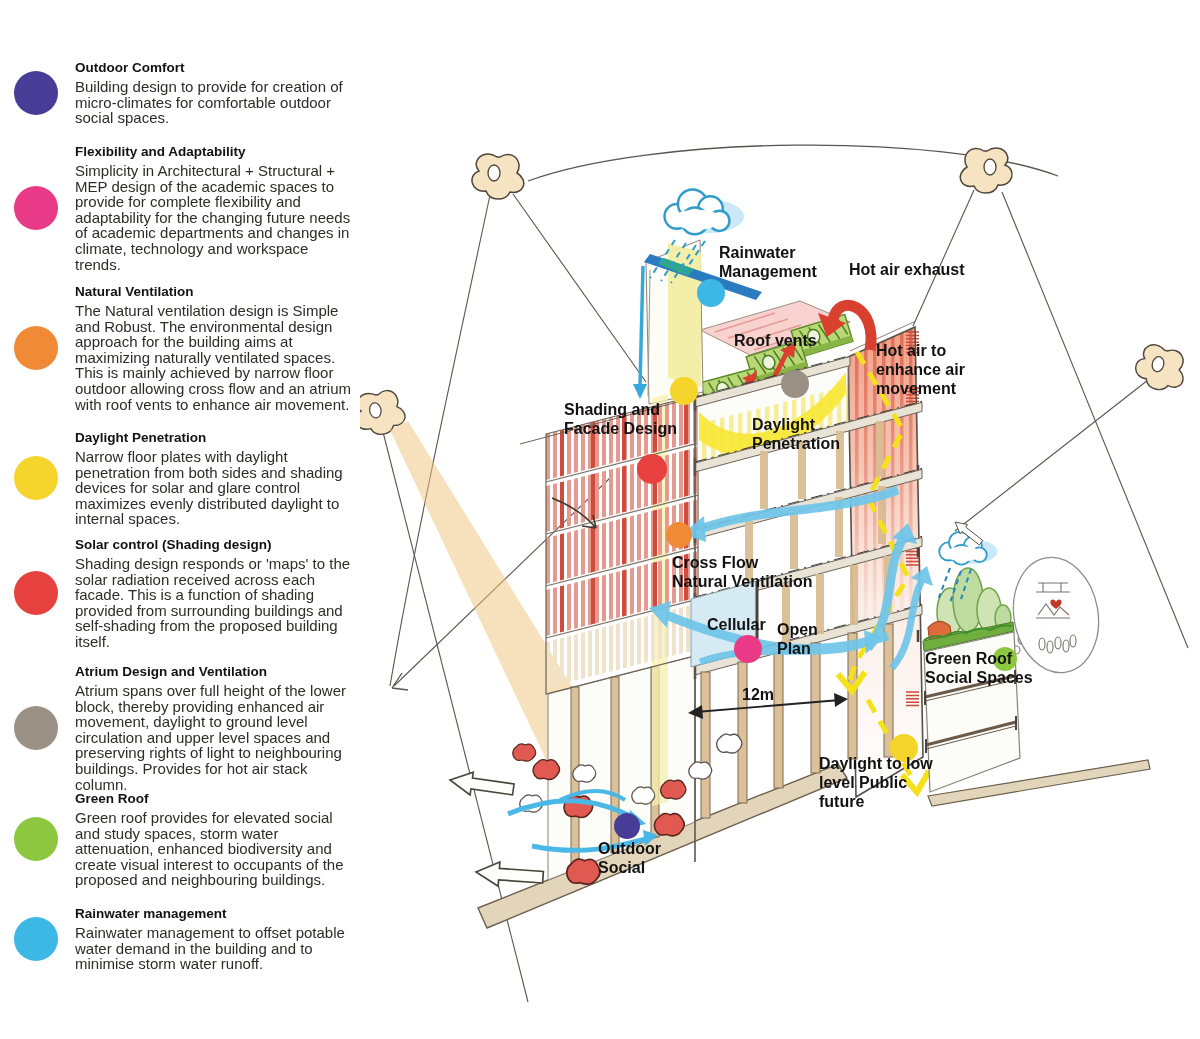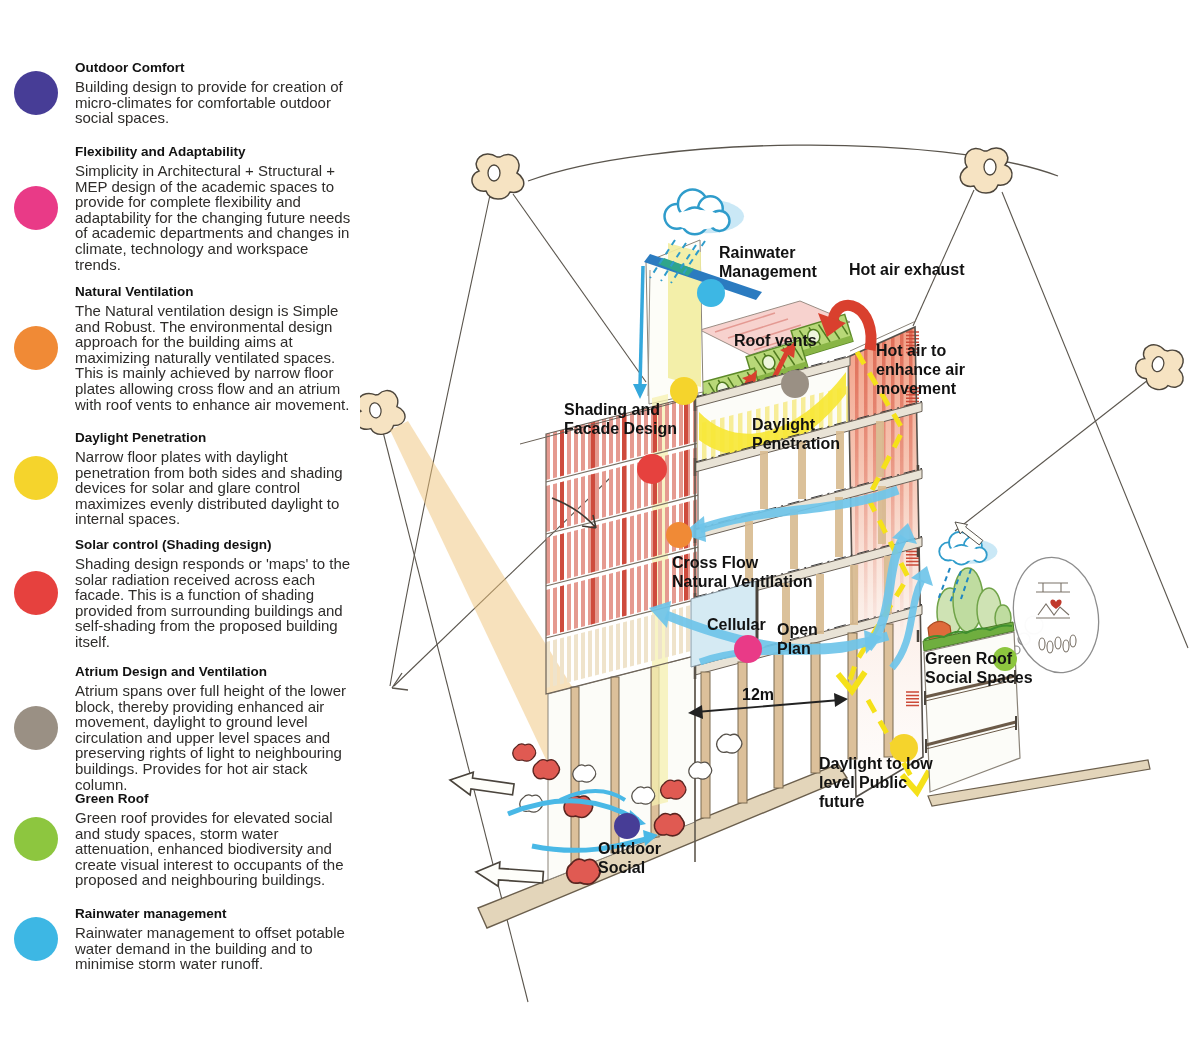--- a/index.html
+++ b/index.html
@@ -39,21 +39,21 @@
         <div class="legend-title">Flexibility and Adaptability</div>
     <div class="legend-body">Simplicity in Architectural + Structural + MEP design of the academic spaces to provide for complete flexibility and adaptability for the changing future needs of academic departments and changes in climate, technology and workspace trends.</div>
       </div>
   </div>
   <div class="legend-item" style="top:284px">
     <svg class="legend-dot" viewBox="0 0 44 44">
         <circle cx="22" cy="22" r="22" fill="#F08A36"></circle>
       </svg>
     <div class="legend-text">
         <div class="legend-title">Natural Ventilation</div>
-    <div class="legend-body">The Natural ventilation design is Simple and Robust. The environmental design approach for the building aims at maximizing naturally ventilated spaces. This is mainly achieved by narrow floor plates allowing cross flow and an atrium with roof vents to enhance air movement.</div>
+    <div class="legend-body">The Natural ventilation design is Simple and Robust. The environmental design approach for the building aims at maximizing naturally ventilated spaces. This is mainly achieved by narrow floor outdoor allowing cross flow and an atrium with roof vents to enhance air movement.</div>
       </div>
   </div>
   <div class="legend-item" style="top:430px">
     <svg class="legend-dot" viewBox="0 0 44 44">
         <circle cx="22" cy="22" r="22" fill="#F5D42C"></circle>
       </svg>
     <div class="legend-text">
         <div class="legend-title">Daylight Penetration</div>
     <div class="legend-body">Narrow floor plates with daylight penetration from both sides and shading devices for solar and glare control maximizes evenly distributed daylight to internal spaces.</div>
       </div>

